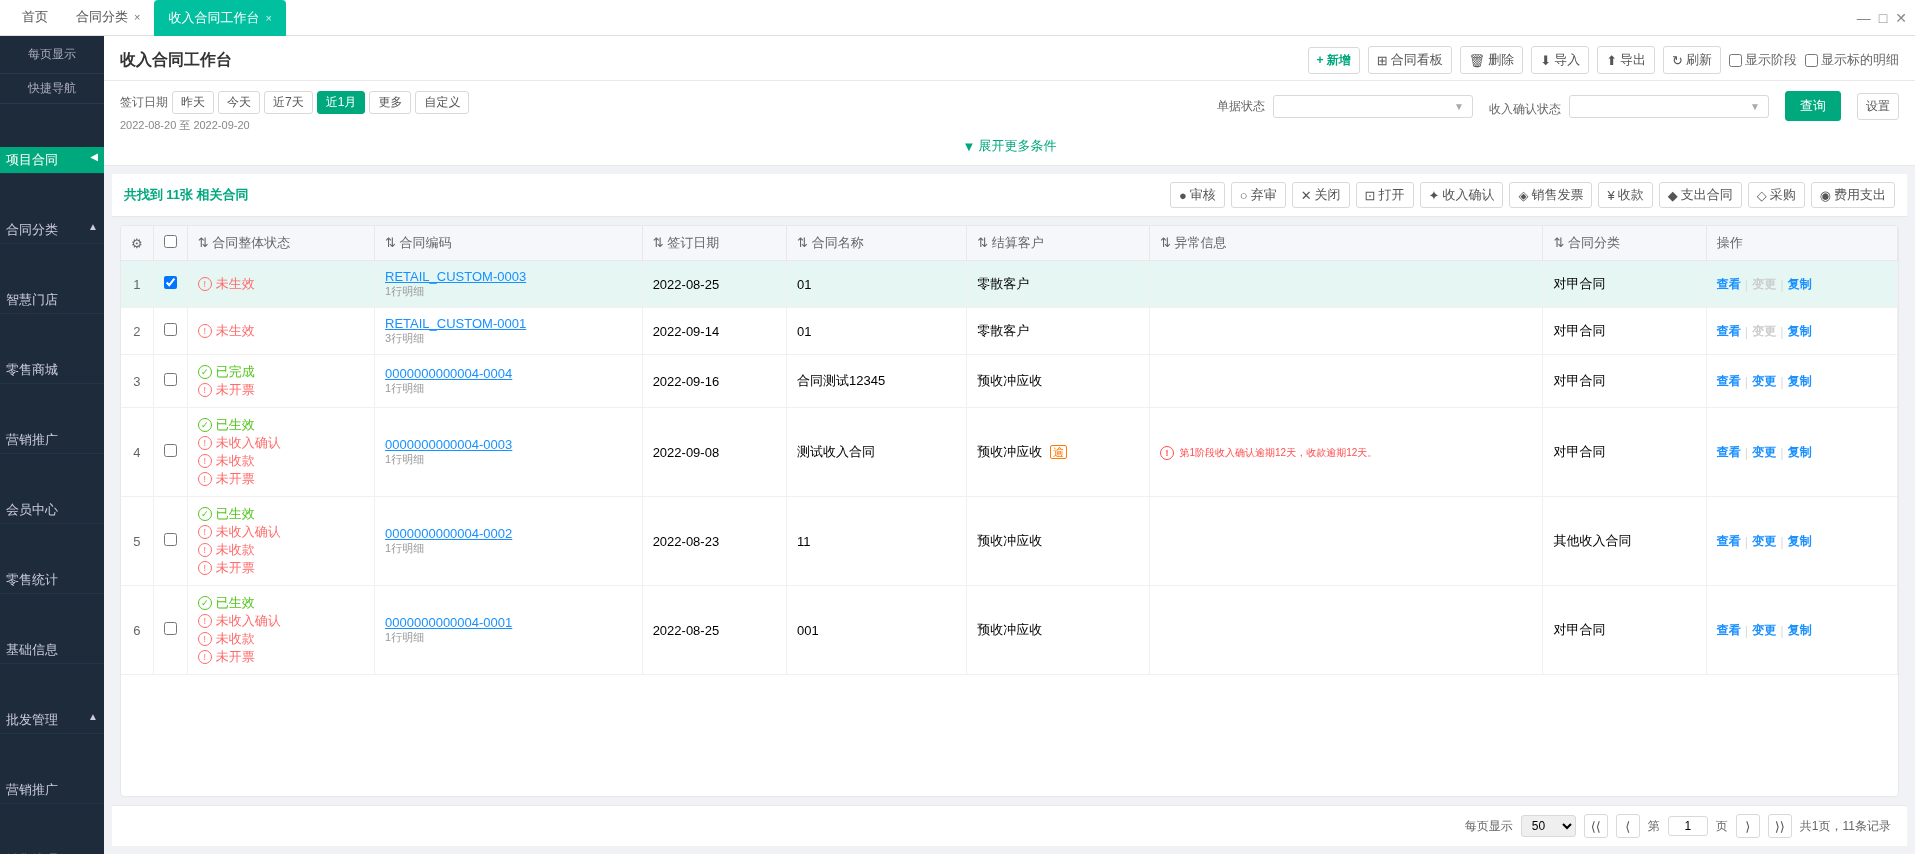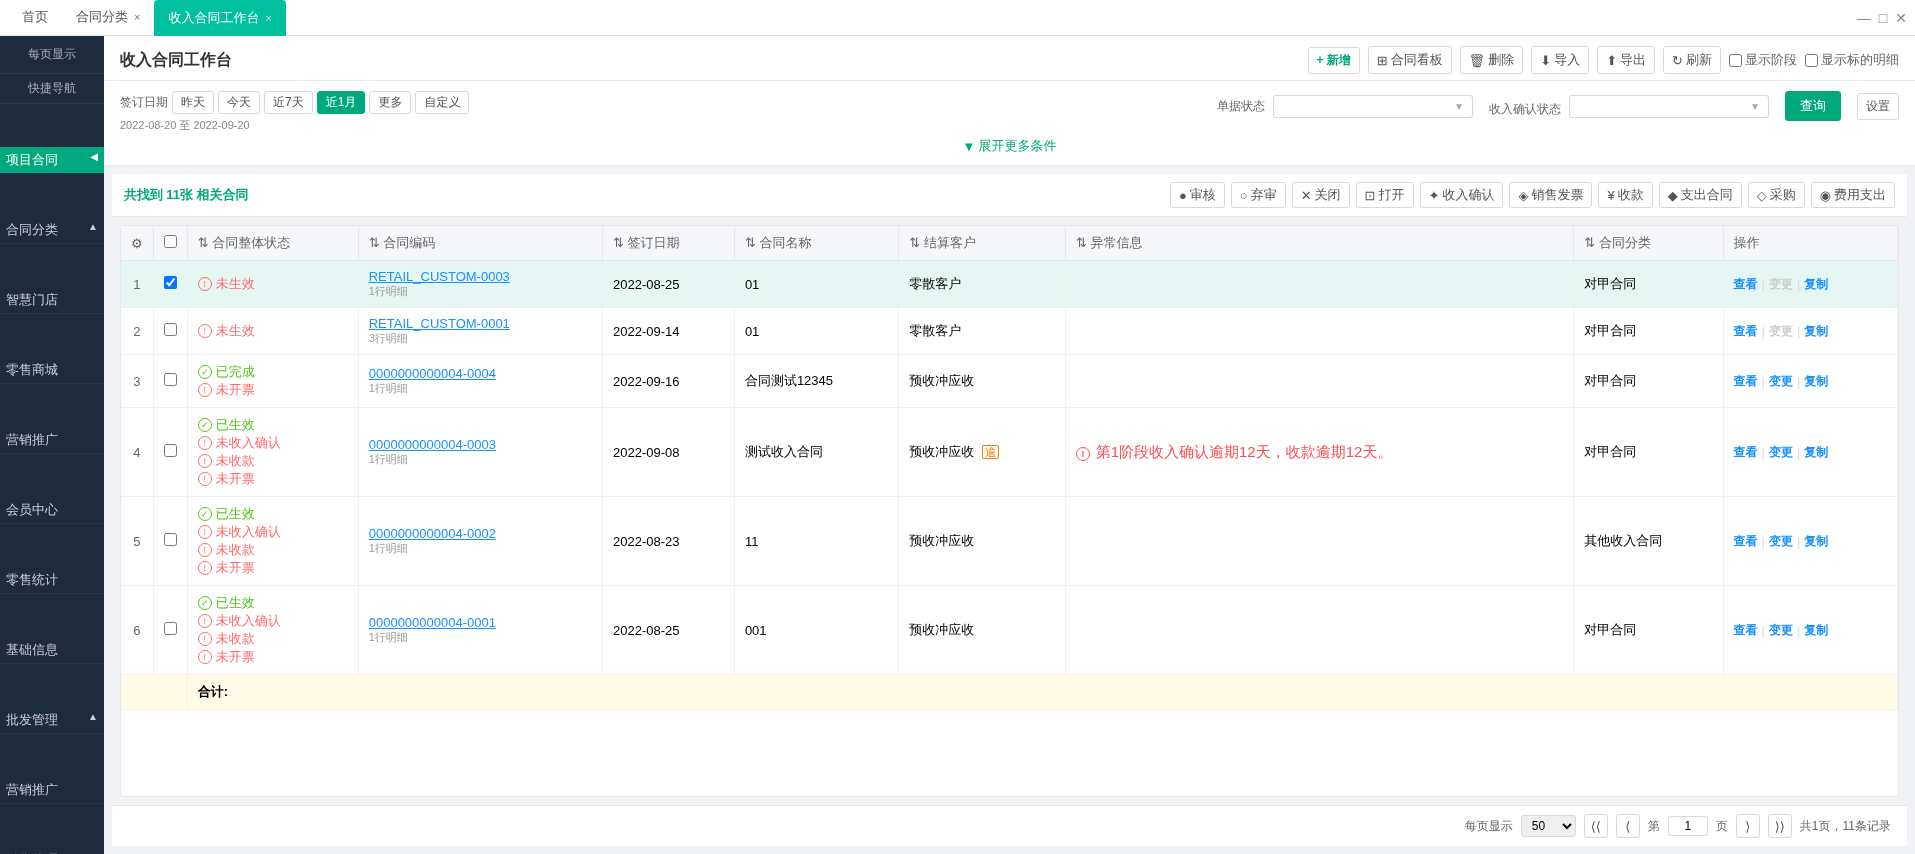--- a/index.html
+++ b/index.html
@@ -68,21 +68,21 @@
     .data-table tr.selected td { background: #e6f7f3; }
     .data-table .summary-row td { background: #fffbe6; font-weight: bold; }
 
     
     .status-invalid { color: #ff6b6b; display: flex; align-items: center; gap: 2px; }
     .status-complete { color: #52c41a; display: flex; align-items: center; gap: 2px; }
     .status-active { color: #52c41a; display: flex; align-items: center; gap: 2px; }
     .status-warn { color: #ff6b6b; display: flex; align-items: center; gap: 2px; }
     .link { color: #1890ff; text-decoration: underline; cursor: pointer; }
     .sub-text { color: #999; font-size: 11px; }
-    .error-text { color: #ff4d4f; font-size: 15px; }
+    .error-text { color: #ff4d4f; font-size: 10px; }
 
     
     .action-links { display: flex; gap: 4px; align-items: center; }
     .action-link { color: #1890ff; cursor: pointer; font-size: 12px; font-weight: bold; }
     .action-link.disabled { color: #ccc; cursor: not-allowed; }
     .action-sep { color: #ddd; }
 
     
     .pagination { display: flex; align-items: center; justify-content: flex-end; padding: 8px 16px; background: #fff; border-top: 1px solid #e8e8e8; flex-shrink: 0; gap: 8px; }
     .page-size-select { border: 1px solid #d9d9d9; border-radius: 3px; padding: 2px 6px; font-size: 12px; }
@@ -562,24 +562,20 @@
                 <div class="action-links">
                   <span class="action-link">查看</span>
                   <span class="action-sep">|</span>
                   <span class="action-link">变更</span>
                   <span class="action-sep">|</span>
                   <span class="action-link">复制</span>
                 </div>
               </td>
             </tr>
 
-            <tr class="summary-row">
-              <td colspan="2"></td>
-              <td colspan="8" style="background:#fffbe6;">合计:</td>
-            </tr>
           </tbody>
         </table>
       </div>
 
       <div class="pagination">
         <span class="page-info">每页显示</span>
         <select class="page-size-select">
           <option>50</option>
           <option>20</option>
           <option>100</option>

